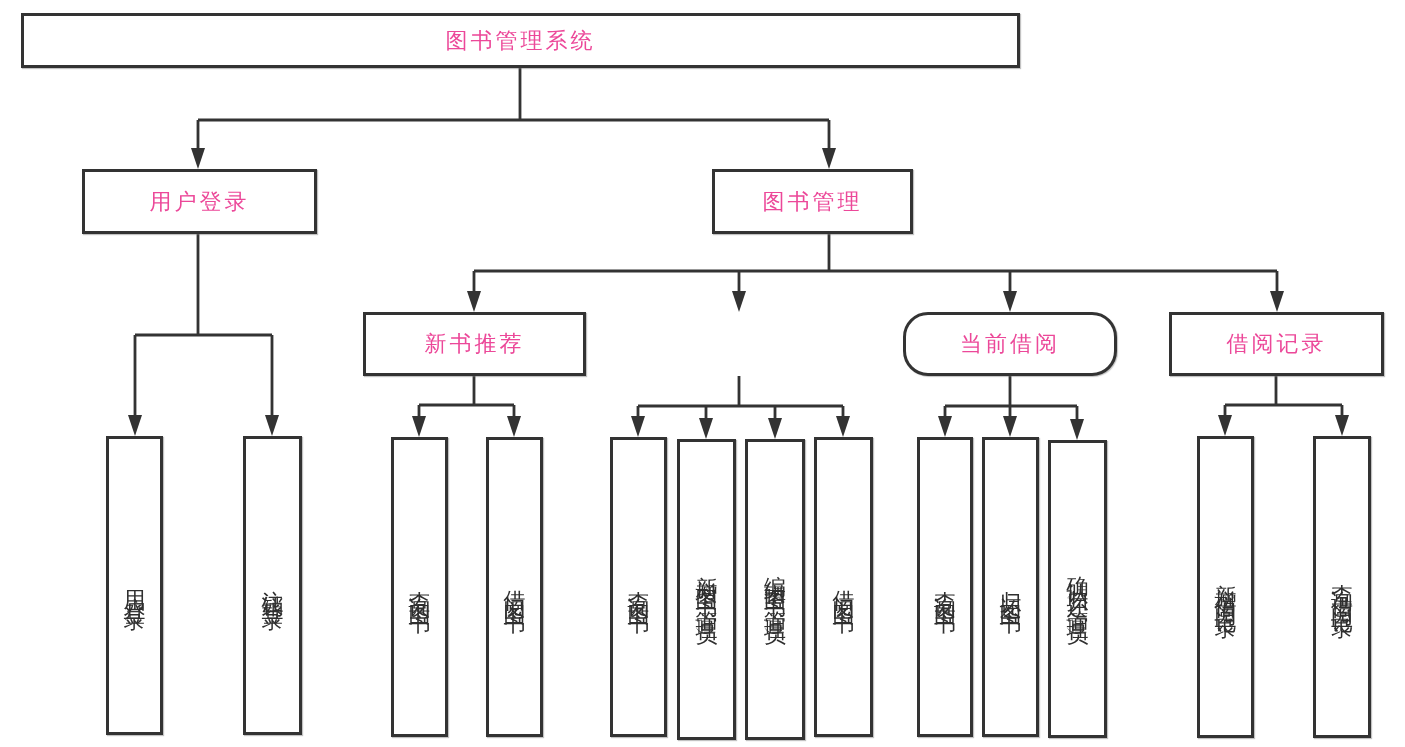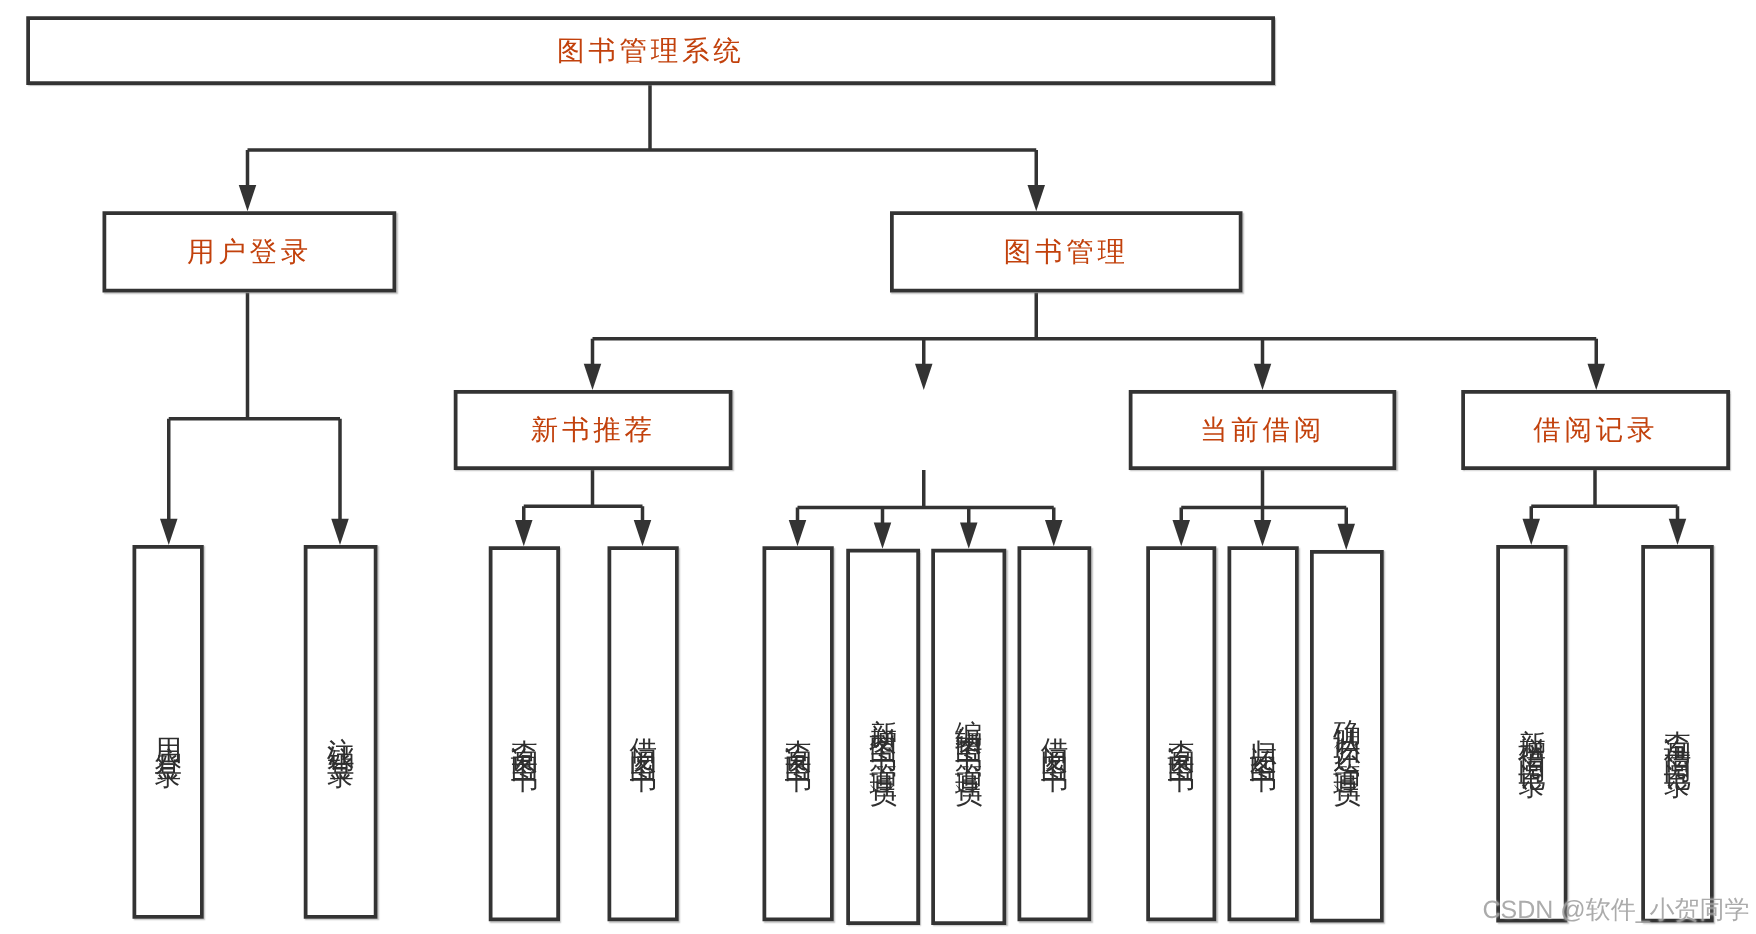--- a/index.html
+++ b/index.html
@@ -23,21 +23,21 @@
     height: 747px;
   }
   .box {
     position: absolute;
     box-sizing: border-box;
     border: 3px solid #333333;
     background: #ffffff;
     display: flex;
     align-items: center;
     justify-content: center;
-    color: #c2410c;
+    color: #ec4899;
     font-size: 22px;
     letter-spacing: 3px;
     box-shadow: 1px 1px 1px rgba(120,120,120,0.45);
     z-index: 2;
   }
   .leaf {
     position: absolute;
     box-sizing: border-box;
     border: 3px solid #333333;
     background: #ffffff;
@@ -119,28 +119,28 @@
     </g>
   </svg>
 
   <div class="box" style="left:21px; top:13px; width:999px; height:55px;">
     <span>图书管理系统</span>
   </div>
 
   <div class="box" style="left:82px; top:169px; width:235px; height:65px;">
     <span>用户登录</span>
   </div>
-  <div class="box" style="left:712px; top:169px; width:282px; height:65px;">
+  <div class="box" style="left:712px; top:169px; width:201px; height:65px;">
     <span>图书管理</span>
   </div>
 
   <div class="box" style="left:363px; top:312px; width:223px; height:64px;font-family:Liberation Mono, monospace;">
     <span>新书推荐</span>
   </div>
-  <div class="box" style="left:903px; top:312px; width:214px; height:64px;">
+  <div class="box" style="left:903px; top:312px; width:214px; height:64px;border-radius:25px;">
     <span>当前借阅</span>
   </div>
   <div class="box" style="left:1169px; top:312px; width:215px; height:64px;text-align:center;">
     <span>借阅记录</span>
   </div>
 
   <div class="leaf" style="left:106px; top:436px; width:57px; height:299px;">
     <span class="vtext">用户登录</span>
   </div>
   <div class="leaf" style="left:243px; top:436px; width:59px; height:299px;">
@@ -177,15 +177,14 @@
     <span class="vtext">确认归还（管理员）</span>
   </div>
 
   <div class="leaf" style="left:1197px; top:436px; width:57px; height:302px;">
     <span class="vtext">新增借阅记录</span>
   </div>
   <div class="leaf" style="left:1313px; top:436px; width:58px; height:302px;">
     <span class="vtext">查询借阅记录</span>
   </div>
 
-  <div class="watermark">CSDN @软件_小贺同学</div>
 
 </div>
 
 </body></html>

